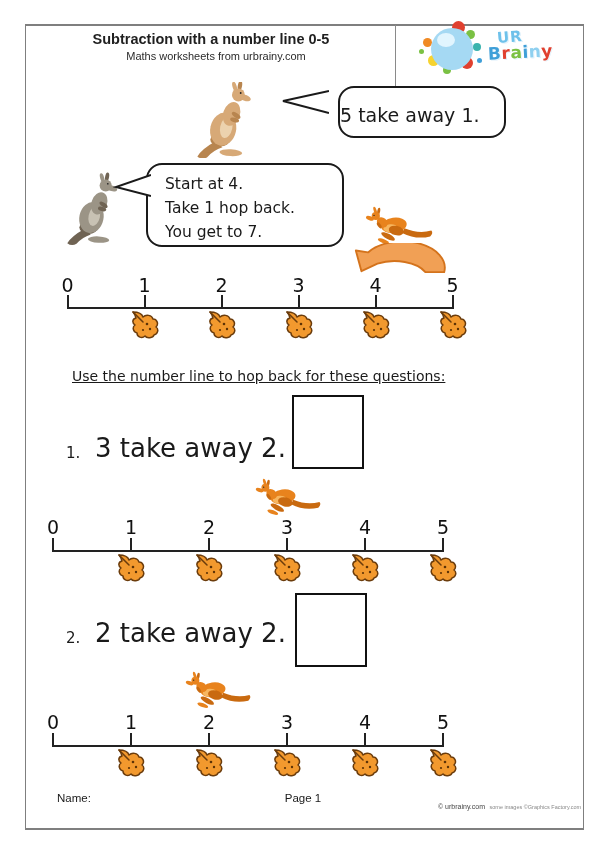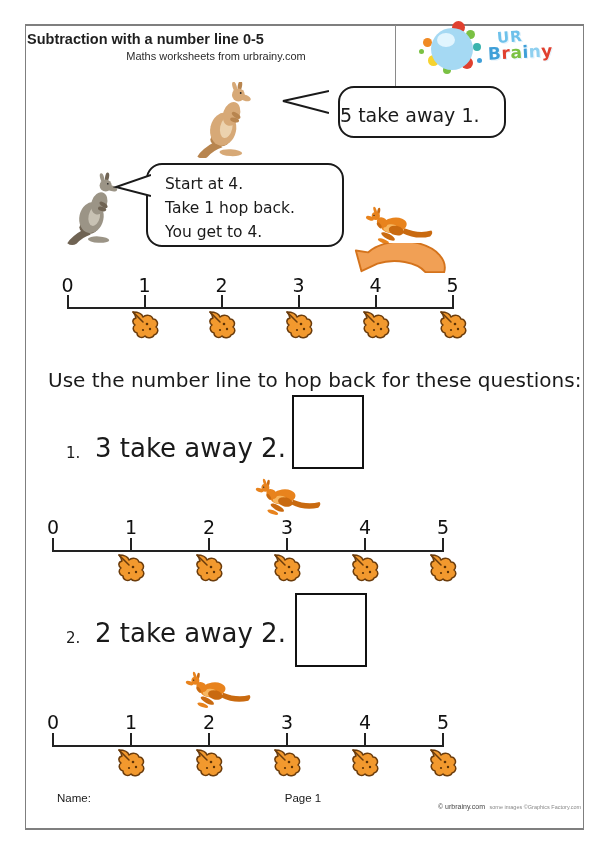--- a/index.html
+++ b/index.html
@@ -7,21 +7,21 @@
   #page {
     position:relative; width:606px; height:857px; background:#fff;
     font-family:"DejaVu Sans", sans-serif; color:#1a1a1a; overflow:hidden;
   }
   .abs { position:absolute; }
   
   #frame { left:25px; top:24px; width:559px; height:806px;
            border:1.5px solid #7f7f7f; border-top-width:2px; border-bottom-width:2px; }
   #header-divider { left:395px; top:25px; width:1px; height:70px; background:#8a8a8a; }
   
-  #title { left:27px; top:31px; width:368px; text-align:left;
+  #title { left:27px; top:31px; width:368px; text-align:center;
            font-family:"Liberation Sans", sans-serif; font-size:14.5px; font-weight:700; color:#1f1f1f; }
   #subtitle { left:27px; top:50px; width:368px; text-align:center;
               font-family:"Liberation Sans", sans-serif; font-size:11px; color:#2b2b2b;padding-left:10px; }
   
   .blob { position:absolute; border-radius:50%; }
   #globe { left:431px; top:28px; width:42px; height:42px; border-radius:50%;
            background:#a5d9f3; }
   #globe:after { content:""; position:absolute; left:6px; top:5px; width:18px; height:14px;
                  border-radius:50%; background:#e8f7ff; opacity:.9; }
   #logo-ur { left:497px; top:28px; font-size:15px; font-weight:700; color:#6ec1ea;
@@ -39,21 +39,21 @@
   #bubble2 { left:146px; top:163px; width:198px; height:84px;
              font-size:15.5px; padding:7px 0 0 17px; line-height:1.55; }
   .tail { position:absolute; z-index:3; }
   
   .nl { position:absolute; width:430px; height:70px; }
   .nl .num { position:absolute; top:0; width:20px; text-align:center; font-size:19px; color:#111; }
   .nl .tick { position:absolute; width:2px; height:12px; background:#222; }
   .nl .bar { position:absolute; height:2px; background:#222; }
   .nl .leaf { position:absolute; width:30px; height:28px; }
   
-  #instruction { left:48px; top:368px; font-size:20px; }
+  #instruction { left:72px; top:368px; font-size:14px;text-decoration:underline; }
   .qnum { position:absolute; font-size:15px; font-weight:500; }
   .qtext { position:absolute; font-size:26px; }
   .answer-box { position:absolute; width:72px; height:74px; border:2px solid #111; background:#fff; }
   
   #name-label { left:57px; top:792px; font-size:11.5px; font-family:"Liberation Sans",sans-serif; }
   #page-label { left:260px; top:792px; width:86px; text-align:center; font-size:11.5px;
                 font-family:"Liberation Sans",sans-serif; }
   #copyright { left:438px; top:795px; width:140px; font-family:"Liberation Sans",sans-serif;
                color:#555; white-space:nowrap; }
   #copyright .c1 { font-size:7px; color:#444; }
@@ -137,21 +137,21 @@
   <svg class="tail" style="left:279px;top:88px" width="50" height="30" viewBox="0 0 50 30">
       <path d="M50 3 L4 13 L50 25" fill="#fff" stroke="#1a1a1a" stroke-width="2"></path>
     </svg>
 
   <svg class="abs" style="left:63px;top:170px;--k-main:#9b9486;--k-belly:#c8c2b4;--k-dark:#6f6353" width="64" height="78" viewBox="0 0 90 100">
       <use href="#kang-stand"></use>
     </svg>
   <div class="bubble" id="bubble2">
     <div>Start at 4.</div>
     <div>Take 1 hop back.</div>
-    <div>You get to 4.</div>
+    <div>You get to 7.</div>
   </div>
   <svg class="tail" style="left:113px;top:172px" width="38" height="28" viewBox="0 0 38 28">
       <path d="M38 3 L3 15 L38 24" fill="#fff" stroke="#1a1a1a" stroke-width="2"></path>
     </svg>
 
   <svg class="abs" style="left:360px;top:206px;--k-main:#e8831d;--k-belly:#f7b65f;--k-dark:#c96a10" width="76" height="41" viewBox="0 0 130 70">
       <use href="#kang-jump"></use>
     </svg>
   <svg class="abs" style="left:353px;top:243px" width="94" height="32" viewBox="0 0 100 34">
       <use href="#arc-sym"></use>

